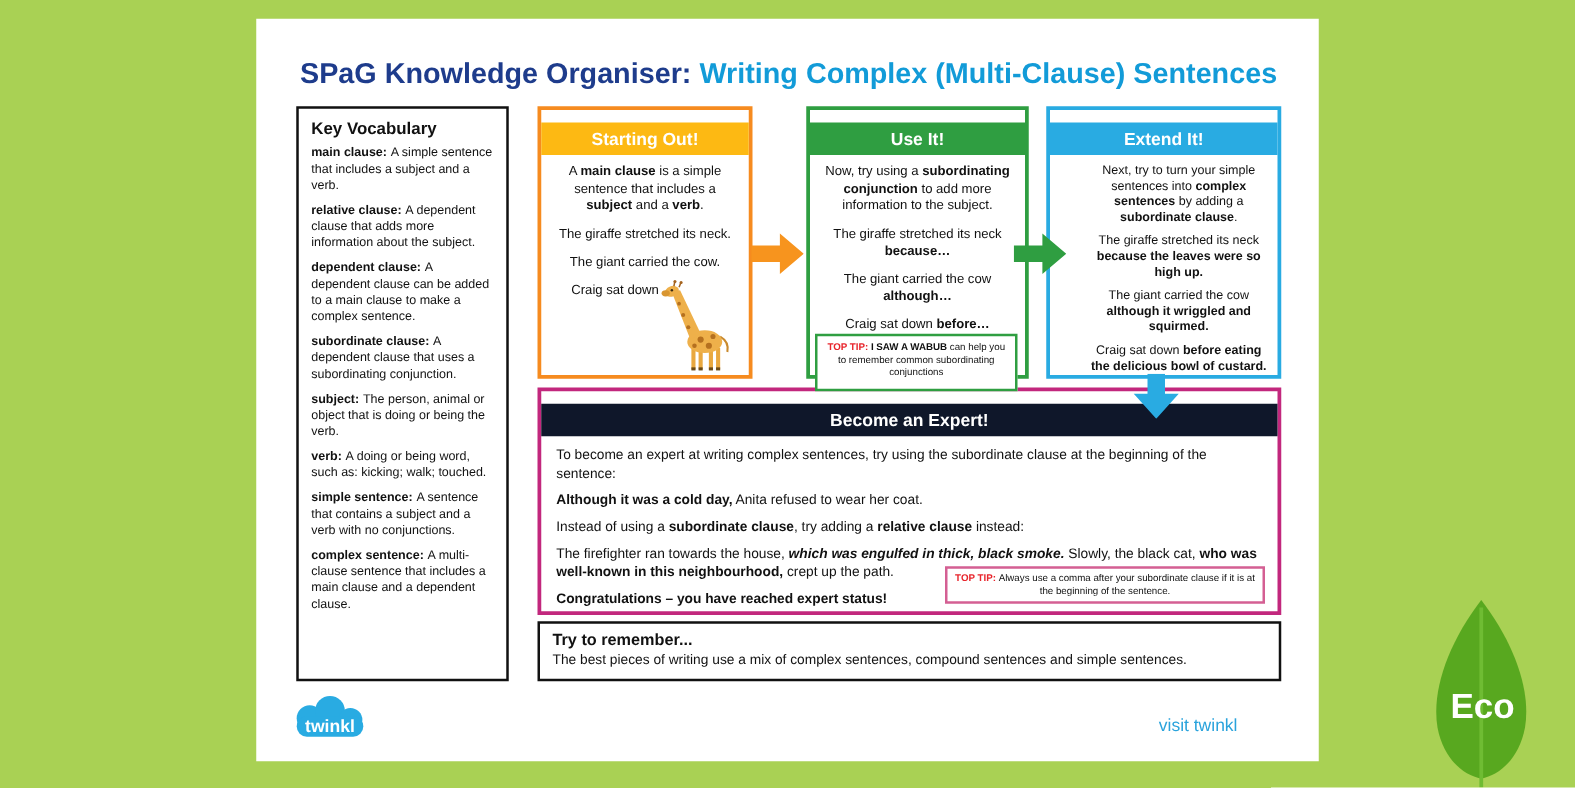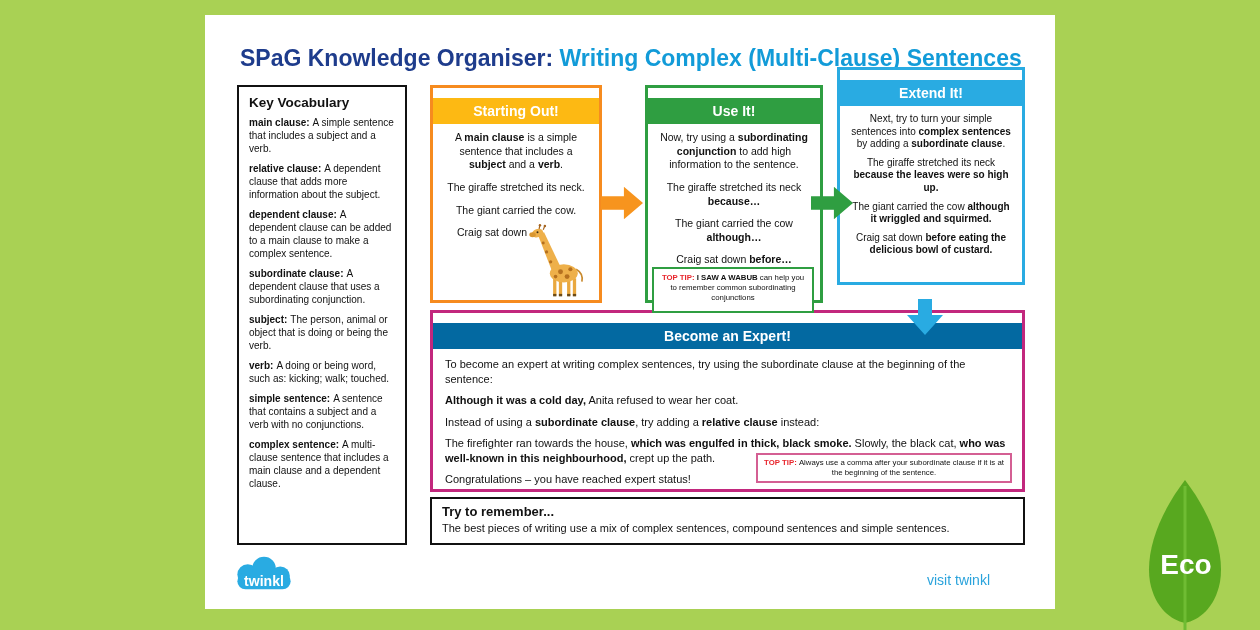--- a/index.html
+++ b/index.html
@@ -18,38 +18,38 @@
 
   .kbox { position:absolute; background:#fff; }
   .khead { height:26px; line-height:26px; text-align:center; color:#fff; font-weight:700; font-size:14px;margin-top:10px; }
   .kbody { padding:7px 8px; text-align:center; font-size:10.5px; line-height:1.3; color:#111; }
   .kbody p { margin-bottom:9px; }
 
   .starting { left:225px; top:70px; width:172px; height:218px; border:3px solid #f68b1f; }
   .starting .khead { background:#fdb913; }
   .useit { left:440px; top:70px; width:178px; height:218px; border:3px solid #2f9e41; }
   .useit .khead { background:#2f9e41;text-align:center; }
-  .extend { left:632px; top:52px; width:188px; height:218px; border:3px solid #29abe2; }
+  .extend { left:632px; top:70px; width:188px; height:218px; border:3px solid #29abe2; }
   .extend .khead { background:#29abe2; }
   .extend .kbody { font-size:10px; line-height:1.26; }
-  .extend .kbody p { margin-bottom:6px; }
+  .extend .kbody p { margin-bottom:6px;margin-left:24px; }
 
   .giraffe { position:absolute; right:8px; bottom:2px; width:84px; height:74px; }
 
   .arrow { position:absolute; z-index:10; }
   .arrow-1 { left:396px; top:168px; width:42px; height:40px; }
   .arrow-2 { left:606px; top:168px; width:42px; height:40px; }
   .arrow-down { left:700px; top:284px; width:40px; height:36px; }
 
   .tip { background:#fff; text-align:center; font-size:7.8px; line-height:1.3; color:#111; z-index:12; }
   .tip-green { position:absolute; left:447px; top:252px; width:162px; min-height:46px; border:2px solid #2f9e41; padding:4px 5px; }
   .tip-pink { position:absolute; right:10px; bottom:6px; width:256px; border:2px solid #d45f93; padding:3px 6px; }
 
   .expert { left:225px; top:295px; width:595px; height:182px; border:3px solid #c2277d; }
-  .expert .khead { background:#0369a1; }
+  .expert .khead { background:#0f172a; }
   .ebody { padding:8px 12px; font-size:11px; line-height:1.32; text-align:left; color:#111; }
   .ebody p { margin-bottom:7px; }
 
   .remember { position:absolute; left:225px; top:482px; width:595px; height:48px; border:2px solid #111; padding:5px 10px; background:#fff; }
   .remember h3 { font-size:13px; color:#111; }
   .remember p { font-size:11px; margin-top:3px; color:#111; }
 
   .twinkl { position:absolute; left:22px; top:540px; width:74px; height:42px; cursor:pointer; }
   .visit { position:absolute; left:722px; top:557px; font-size:14px; color:#2aa3dc; cursor:pointer; }
 
@@ -116,21 +116,21 @@
       </svg>
     </div>
 
     <svg class="arrow arrow-1" viewBox="0 0 44 40">
       <polygon points="0,13 24,13 24,3 44,20 24,37 24,27 0,27" fill="#f7941e"></polygon>
     </svg>
 
     <div class="kbox useit">
       <div class="khead">Use It!</div>
       <div class="kbody">
-        <p><span>Now, try using a </span><span style="font-weight: 700;">subordinating conjunction</span><span> to add high information to the sentence.</span></p>
+        <p><span>Now, try using a </span><span style="font-weight: 700;">subordinating conjunction</span><span> to add more information to the subject.</span></p>
         <p><span>The giraffe stretched its neck </span><span style="font-weight: 700;">because…</span></p>
         <p><span>The giant carried the cow </span><span style="font-weight: 700;">although…</span></p>
         <p><span>Craig sat down </span><span style="font-weight: 700;">before…</span></p>
       </div>
     </div>
 
     <div class="tip tip-green"><span style="font-weight: 700; color: rgb(232, 38, 45);">TOP TIP: </span><span style="font-weight: 700;">I SAW A WABUB</span><span> can help you to remember common subordinating conjunctions</span></div>
 
     <svg class="arrow arrow-2" viewBox="0 0 44 40">
       <polygon points="0,13 24,13 24,3 44,20 24,37 24,27 0,27" fill="#2f9e41"></polygon>
@@ -149,22 +149,22 @@
     <svg class="arrow arrow-down" viewBox="0 0 40 36">
       <polygon points="13,0 27,0 27,16 38,16 20,36 2,16 13,16" fill="#29abe2"></polygon>
     </svg>
 
     <div class="kbox expert">
       <div class="khead">Become an Expert!</div>
       <div class="ebody">
         <p><span>To become an expert at writing complex sentences, try using the subordinate clause at the beginning of the sentence:</span></p>
         <p><span style="font-weight: 700;">Although it was a cold day,</span><span> Anita refused to wear her coat.</span></p>
         <p><span>Instead of using a </span><span style="font-weight: 700;">subordinate clause</span><span>, try adding a </span><span style="font-weight: 700;">relative clause</span><span> instead:</span></p>
-        <p><span>The firefighter ran towards the house, </span><span style="font-weight: 700;">which was engulfed in thick, black smoke.</span><span> Slowly, the black cat, </span><span style="font-weight: 700;">who was well-known in this neighbourhood,</span><span> crept up the path.</span></p>
-        <p><span style="font-weight: 400;">Congratulations – you have reached expert status!</span></p>
+        <p><span>The firefighter ran towards the house, </span><span style="font-weight: 700; font-style: italic;">which was engulfed in thick, black smoke.</span><span> Slowly, the black cat, </span><span style="font-weight: 700;">who was well-known in this neighbourhood,</span><span> crept up the path.</span></p>
+        <p><span style="font-weight: 700;">Congratulations – you have reached expert status!</span></p>
       </div>
       <div class="tip tip-pink"><span style="font-weight: 700; color: rgb(232, 38, 45);">TOP TIP: </span><span>Always use a comma after your subordinate clause if it is at the beginning of the sentence.</span></div>
     </div>
 
     <div class="remember">
       <h3>Try to remember...</h3>
       <p>The best pieces of writing use a mix of complex sentences, compound sentences and simple sentences.</p>
     </div>
 
     <svg class="twinkl" viewBox="0 0 100 56">

